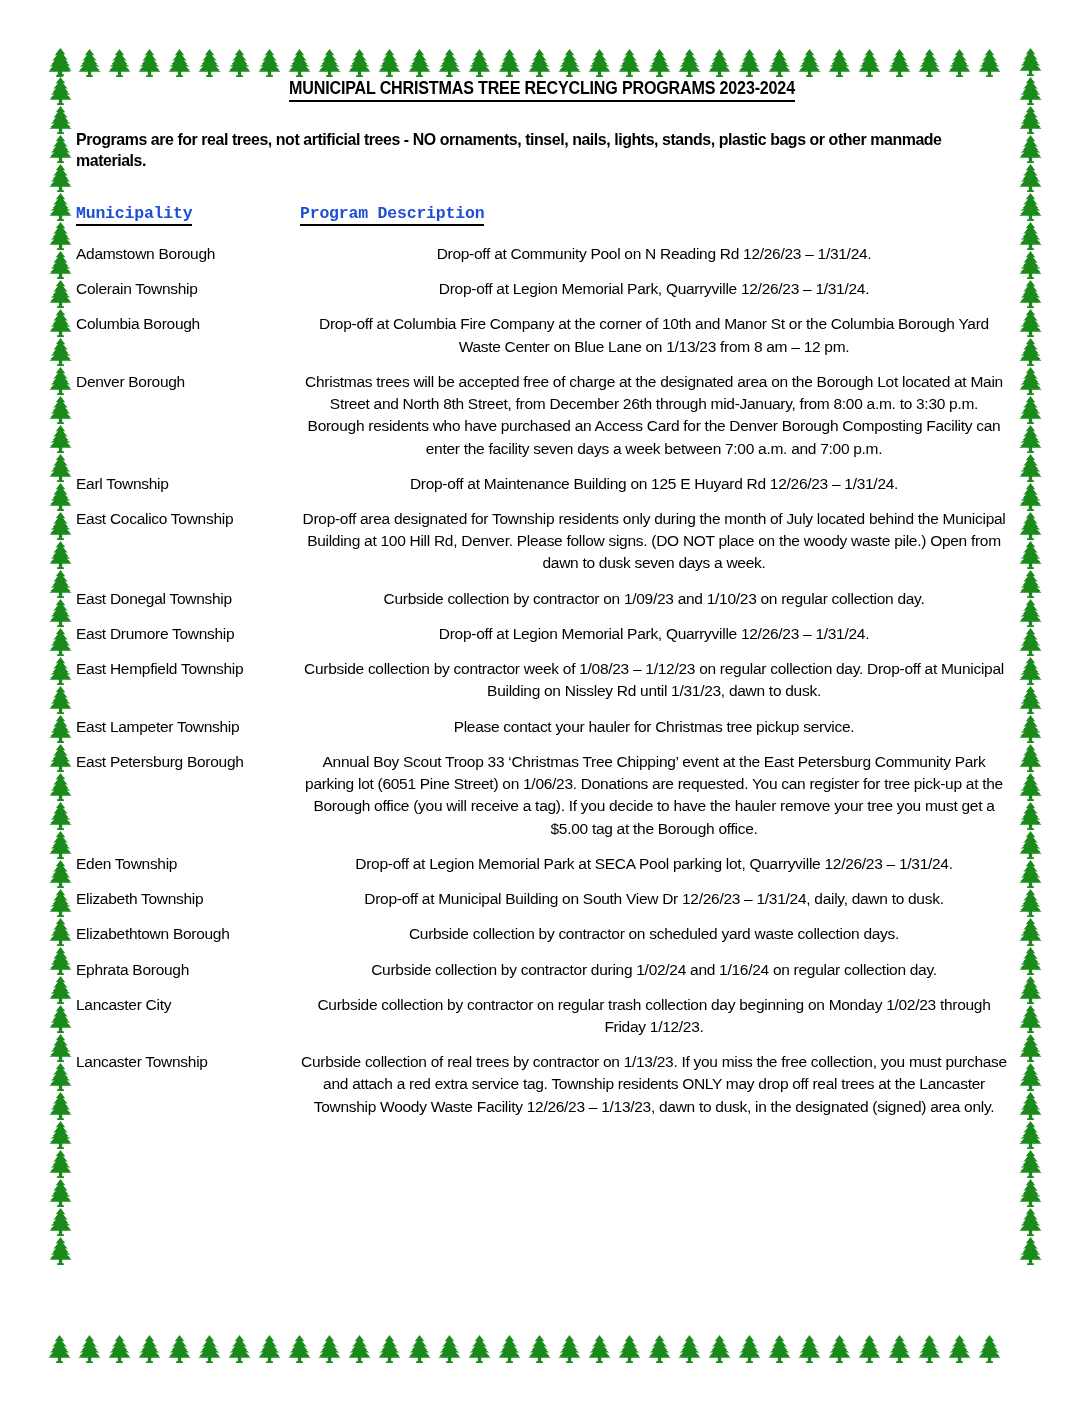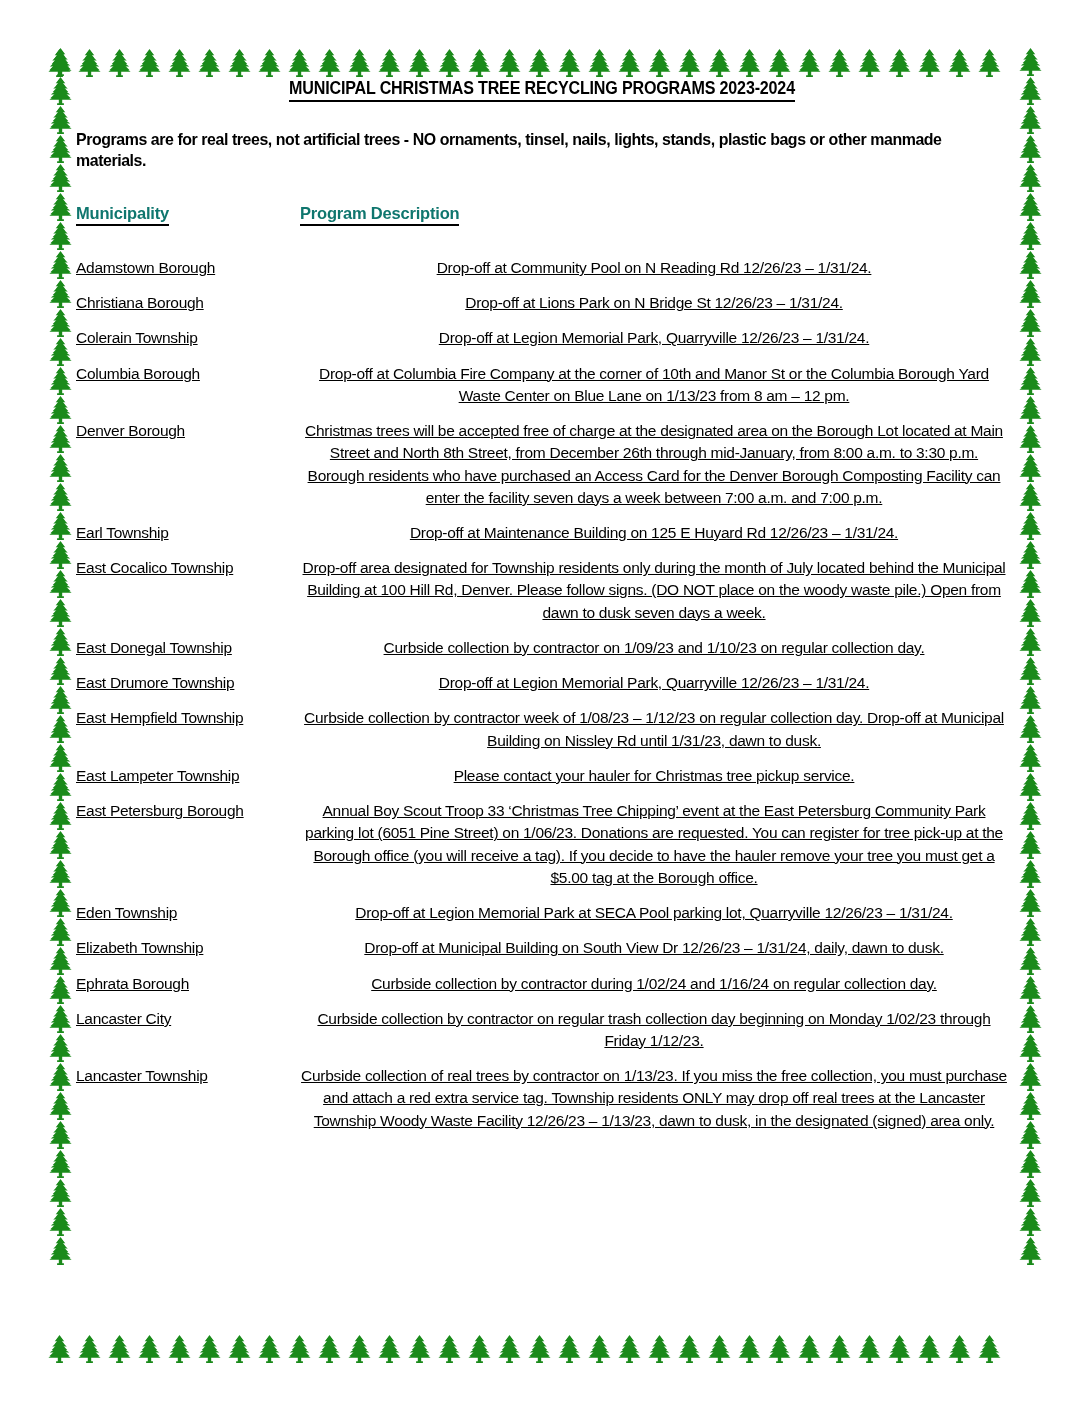--- a/index.html
+++ b/index.html
@@ -99,36 +99,35 @@
     width: 966px;
   }
 
   .col-head {
     display: flex;
     margin: 32px 0 0 0;
   }
   .col-head .h-muni { width: 224px; }
   .col-head .h-desc { flex: 1; }
   .col-head span {
-    font-family: Liberation Sans, sans-serif;
+    font-family: Liberation Mono, monospace;
     font-size: 16.5px;
     font-weight: bold;
-    color: #0f766e;
+    color: #1d4ed8;
     border-bottom: 2px solid #000;
     padding-bottom: 1px;
     display: inline-block;
     letter-spacing: -0.2px;
   }
 
   table.programs {
     border-collapse: collapse;
     width: 932px;
-    margin-top: 31px;
+    margin-top: 17px;
     table-layout: fixed;
-    text-decoration: underline;
   }
   table.programs td {
     vertical-align: top;
     padding: 0 0 13px 0;
     font-family: "Liberation Sans", sans-serif;
     font-size: 15.5px;
     line-height: 1.435;
     color: #000000;
     letter-spacing: -0.28px;
   }
@@ -607,24 +606,20 @@
       <div class="h-desc"><span>Program Description</span></div>
     </div>
 
     <table class="programs">
       <tbody>
           <tr>
             <td class="muni">Adamstown Borough</td>
             <td class="desc">Drop-off at Community Pool on N Reading Rd 12/26/23 – 1/31/24.</td>
           </tr>
           <tr>
-            <td class="muni">Christiana Borough</td>
-            <td class="desc">Drop-off at Lions Park on N Bridge St 12/26/23 – 1/31/24.</td>
-          </tr>
-          <tr>
             <td class="muni">Colerain Township</td>
             <td class="desc">Drop-off at Legion Memorial Park, Quarryville 12/26/23 – 1/31/24.</td>
           </tr>
           <tr>
             <td class="muni">Columbia Borough</td>
             <td class="desc">Drop-off at Columbia Fire Company at the corner of 10th and Manor St or the Columbia Borough Yard Waste Center on Blue Lane on 1/13/23 from 8 am – 12 pm.</td>
           </tr>
           <tr>
             <td class="muni">Denver Borough</td>
             <td class="desc">Christmas trees will be accepted free of charge at the designated area on the Borough Lot located at Main Street and North 8th Street, from December 26th through mid-January, from 8:00 a.m. to 3:30 p.m. Borough residents who have purchased an Access Card for the Denver Borough Composting Facility can enter the facility seven days a week between 7:00 a.m. and 7:00 p.m.</td>
@@ -657,20 +652,24 @@
             <td class="muni">East Petersburg Borough</td>
             <td class="desc">Annual Boy Scout Troop 33 ‘Christmas Tree Chipping’ event at the East Petersburg Community Park parking lot (6051 Pine Street) on 1/06/23. Donations are requested. You can register for tree pick-up at the Borough office (you will receive a tag). If you decide to have the hauler remove your tree you must get a $5.00 tag at the Borough office.</td>
           </tr>
           <tr>
             <td class="muni">Eden Township</td>
             <td class="desc">Drop-off at Legion Memorial Park at SECA Pool parking lot, Quarryville 12/26/23 – 1/31/24.</td>
           </tr>
           <tr>
             <td class="muni">Elizabeth Township</td>
             <td class="desc">Drop-off at Municipal Building on South View Dr 12/26/23 – 1/31/24, daily, dawn to dusk.</td>
+          </tr>
+          <tr>
+            <td class="muni">Elizabethtown Borough</td>
+            <td class="desc">Curbside collection by contractor on scheduled yard waste collection days.</td>
           </tr>
           <tr>
             <td class="muni">Ephrata Borough</td>
             <td class="desc">Curbside collection by contractor during 1/02/24 and 1/16/24 on regular collection day.</td>
           </tr>
           <tr>
             <td class="muni">Lancaster City</td>
             <td class="desc">Curbside collection by contractor on regular trash collection day beginning on Monday 1/02/23 through Friday 1/12/23.</td>
           </tr>
           <tr>

